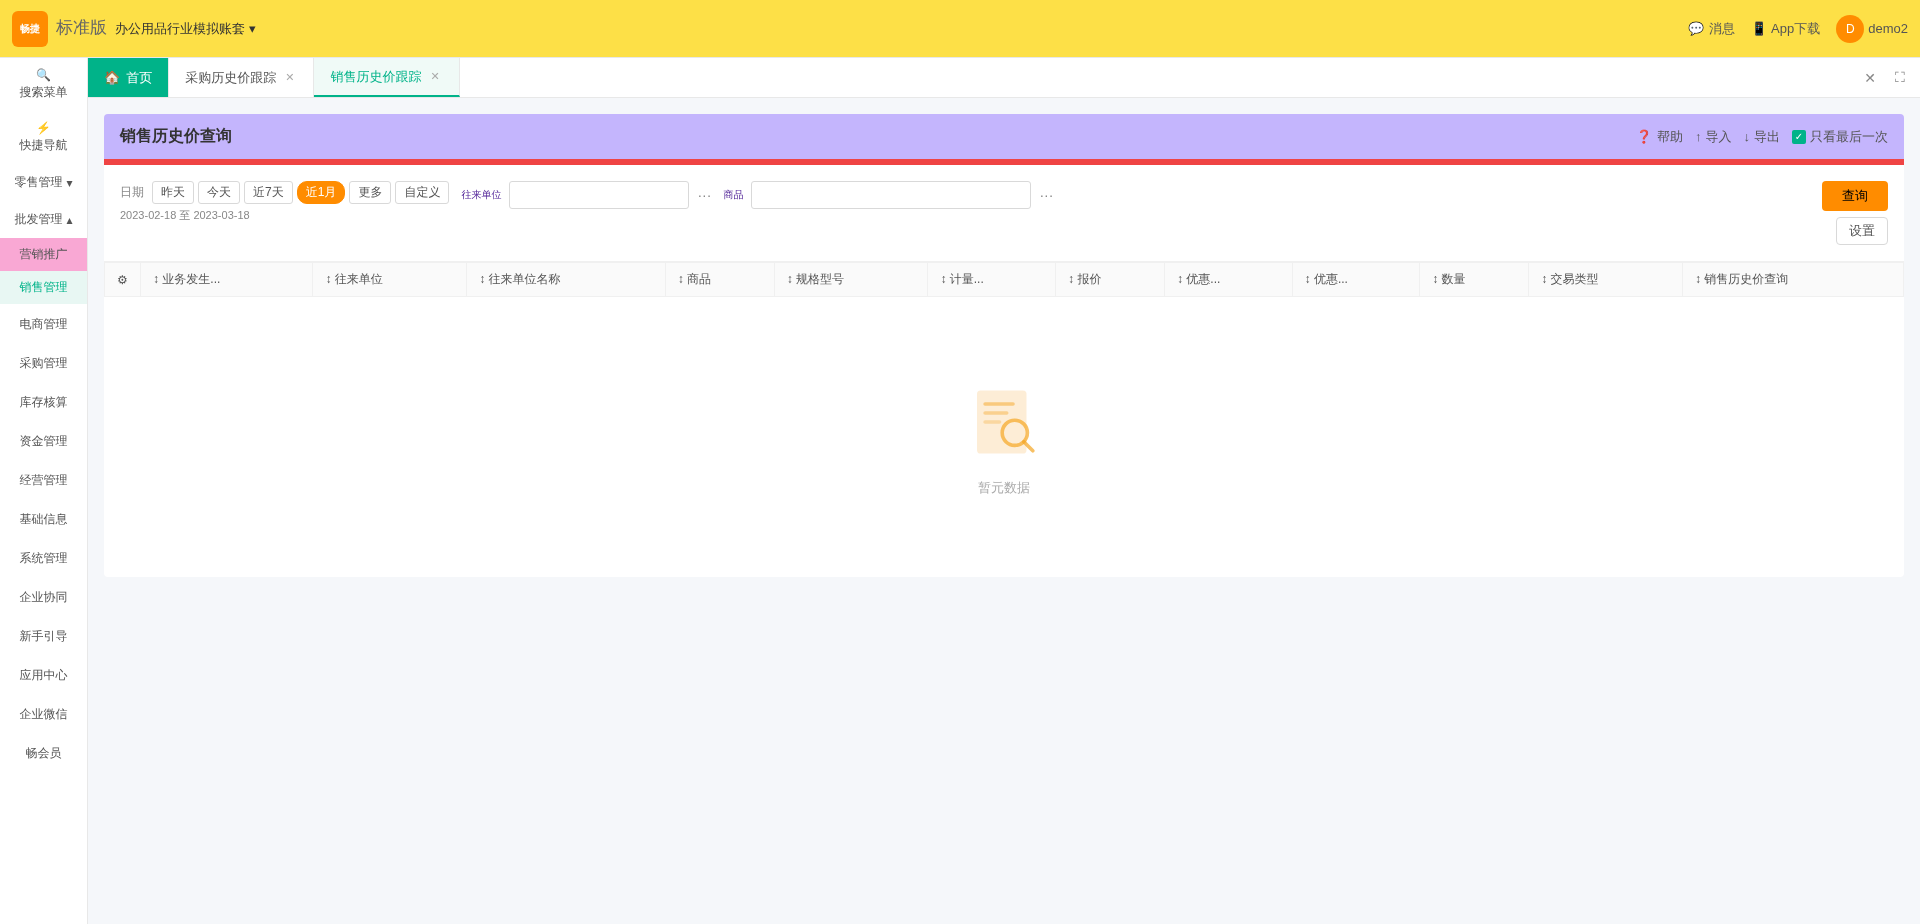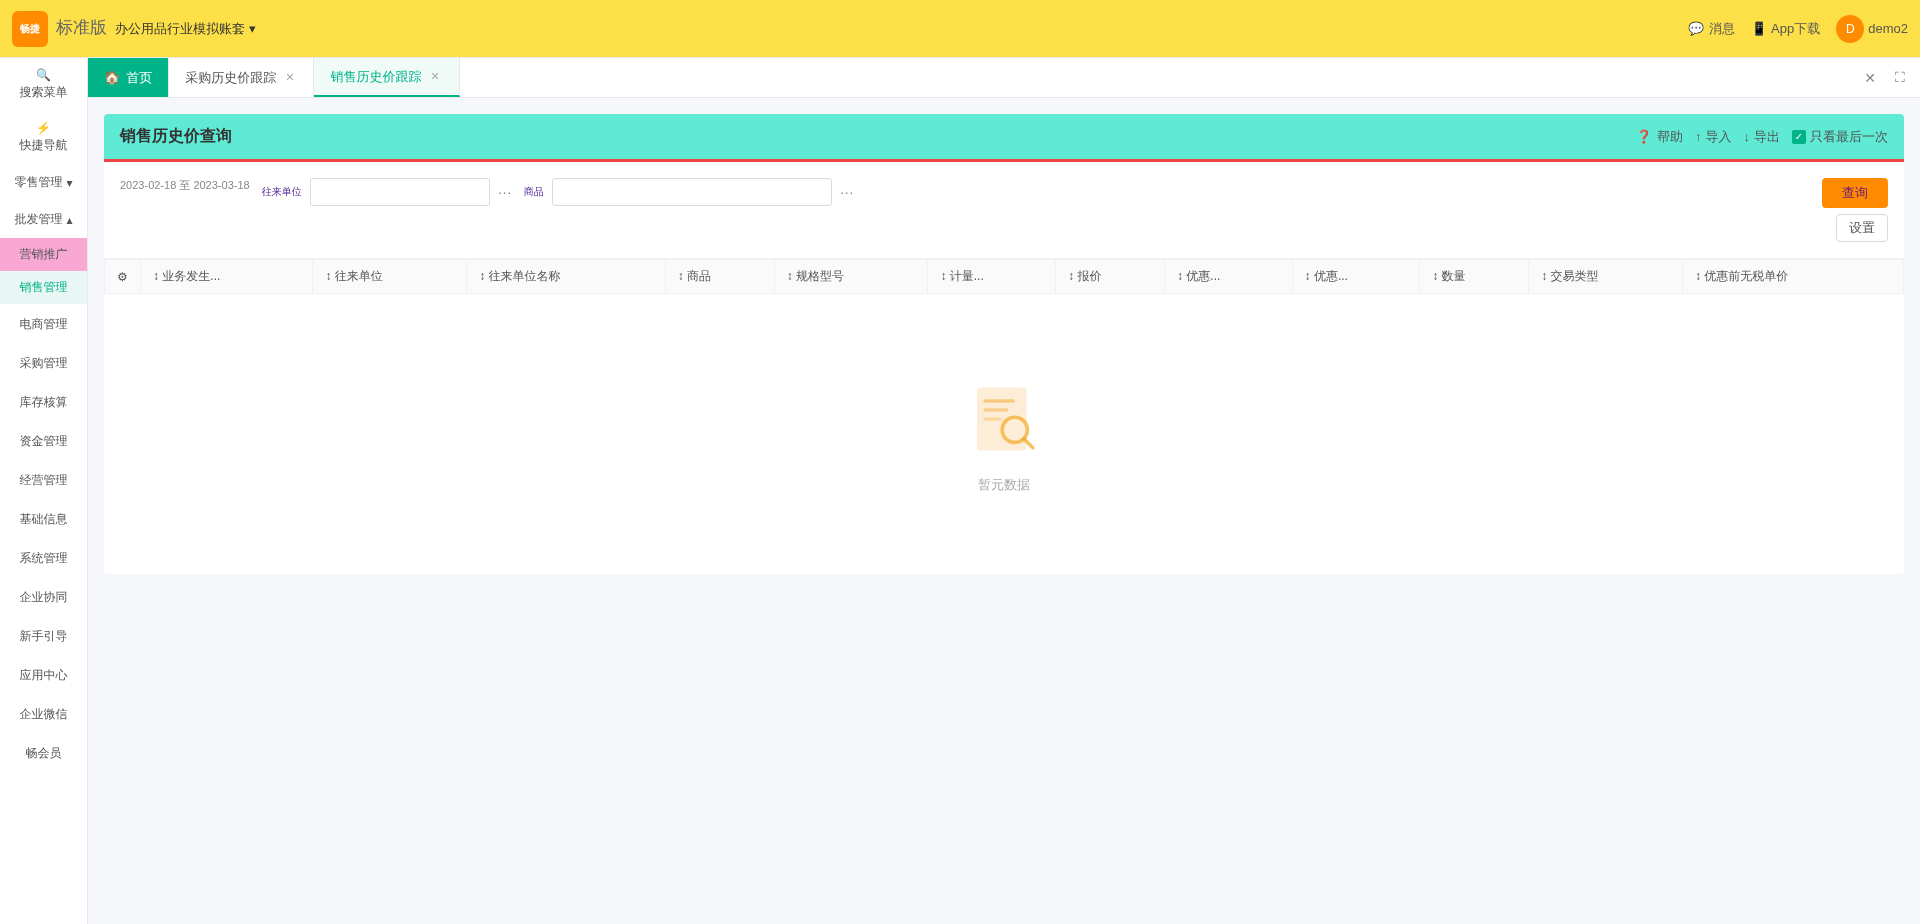--- a/index.html
+++ b/index.html
@@ -98,24 +98,24 @@
     .tab-bar-btn { width: 24px; height: 24px; display: flex; align-items: center; justify-content: center; cursor: pointer; color: #888; font-size: 14px; border-radius: 3px; }
 
     
     .page-content { flex: 1; background: #f5f7fa; overflow-y: auto; padding: 16px; }
 
     
     .page-header {
       display: flex;
       align-items: center;
       justify-content: space-between;
-      background: #5eead4;
+      background: #c4b5fd;
       padding: 12px 16px;
       border-radius: 4px 4px 0 0;
-      border-bottom: 3px solid #ef4444;
+      border-bottom: 6px solid #ef4444;
     }
     .page-title { font-size: 16px; font-weight: 600; color: #333; }
     .page-actions { display: flex; align-items: center; gap: 12px; font-size: 13px; color: #555; }
     .page-action-item { display: flex; align-items: center; gap: 4px; cursor: pointer; }
     .checkbox-item { display: flex; align-items: center; gap: 4px; }
     .checkbox-icon { width: 14px; height: 14px; background: #00b389; border-radius: 2px; display: flex; align-items: center; justify-content: center; color: white; font-size: 10px; }
 
     
     .search-panel {
       background: #fff;
@@ -154,21 +154,21 @@
       border: 1px solid #d9d9d9;
       border-radius: 3px;
       padding: 0 8px;
       font-size: 13px;
       color: #333;
       outline: none;
     }
     .dots-btn { color: #888; cursor: pointer; font-size: 14px; }
     .search-btn {
       background: #ff8c00;
-      color: #701a75;
+      color: #000000;
       border: none;
       border-radius: 4px;
       padding: 6px 20px;
       font-size: 13px;
       cursor: pointer;
       height: 30px;
     }
     .settings-btn {
       background: #fff;
       color: #555;
@@ -355,20 +355,31 @@
             <span>只看最后一次</span>
           </div>
         </div>
       </div>
 
       <div class="search-panel">
         <div class="search-row">
 
           <div class="filter-group">
             <div class="date-filters">
+              <div style="display:flex; align-items:center; gap:8px;">
+                <span class="filter-label">日期</span>
+                <div class="date-btns">
+                  <button class="date-btn">昨天</button>
+                  <button class="date-btn">今天</button>
+                  <button class="date-btn">近7天</button>
+                  <button class="date-btn active">近1月</button>
+                  <button class="date-btn">更多</button>
+                  <button class="date-btn">自定义</button>
+                </div>
+              </div>
               <div class="date-range-text">2023-02-18 至 2023-03-18</div>
             </div>
           </div>
 
           <div class="search-field">
             <span class="search-field-label">往来单位</span>
             <input class="search-input" type="text" style="width: 180px;">
             <span class="dots-btn">···</span>
           </div>
 
@@ -417,21 +428,21 @@
               <th>
                 <span>↕ 优惠...</span>
               </th>
               <th>
                 <span>↕ 数量</span>
               </th>
               <th>
                 <span>↕ 交易类型</span>
               </th>
               <th>
-                <span>↕ 优惠前无税单价</span>
+                <span>↕ 销售历史价查询</span>
               </th>
             </tr>
           </thead>
           <tbody>
             <tr>
               <td colspan="13" style="padding:0; border:none;">
                 <div class="empty-state">
                   <svg class="empty-icon" viewBox="0 0 100 100" xmlns="http://www.w3.org/2000/svg">
 
                     <rect x="20" y="15" width="55" height="70" rx="4" fill="#fde8cc" opacity="0.8"></rect>

